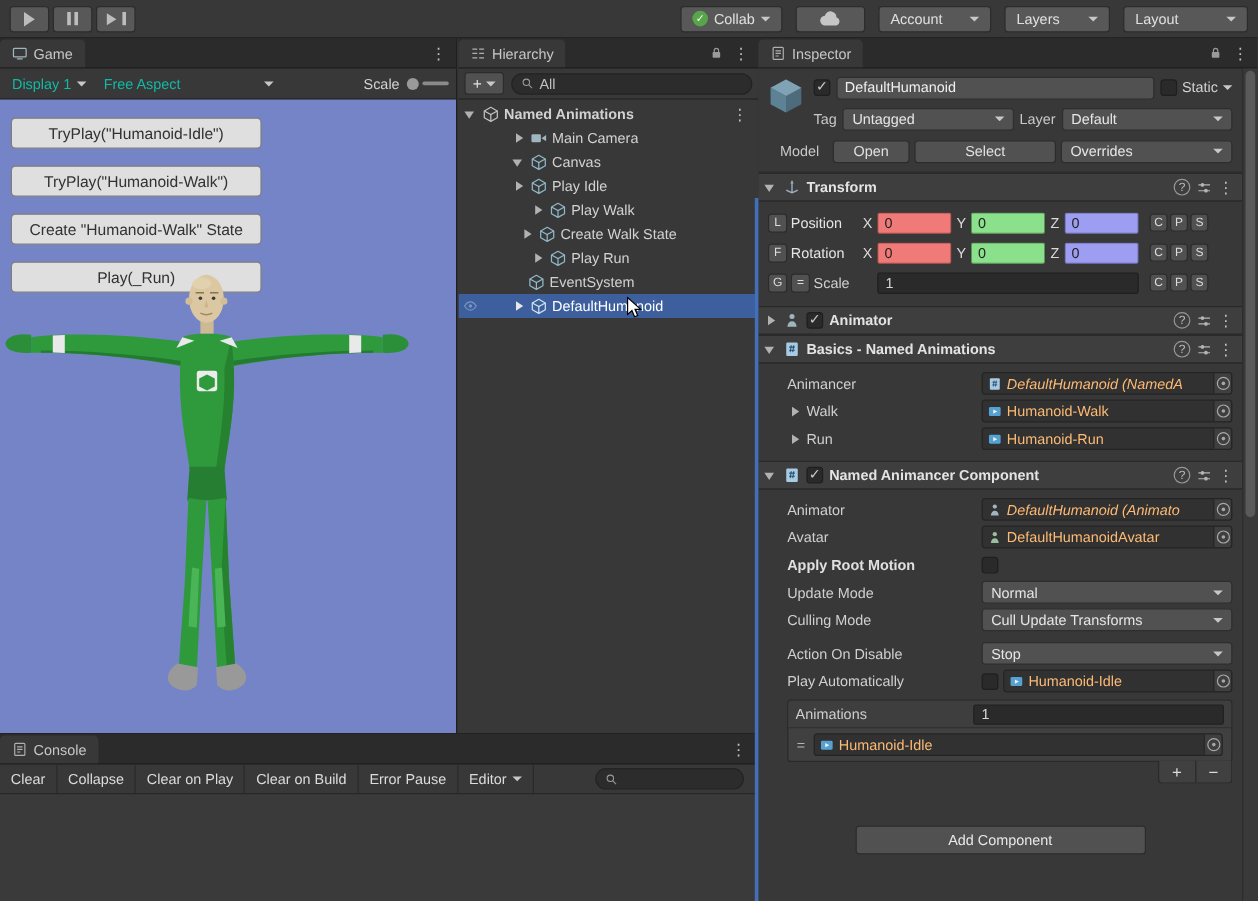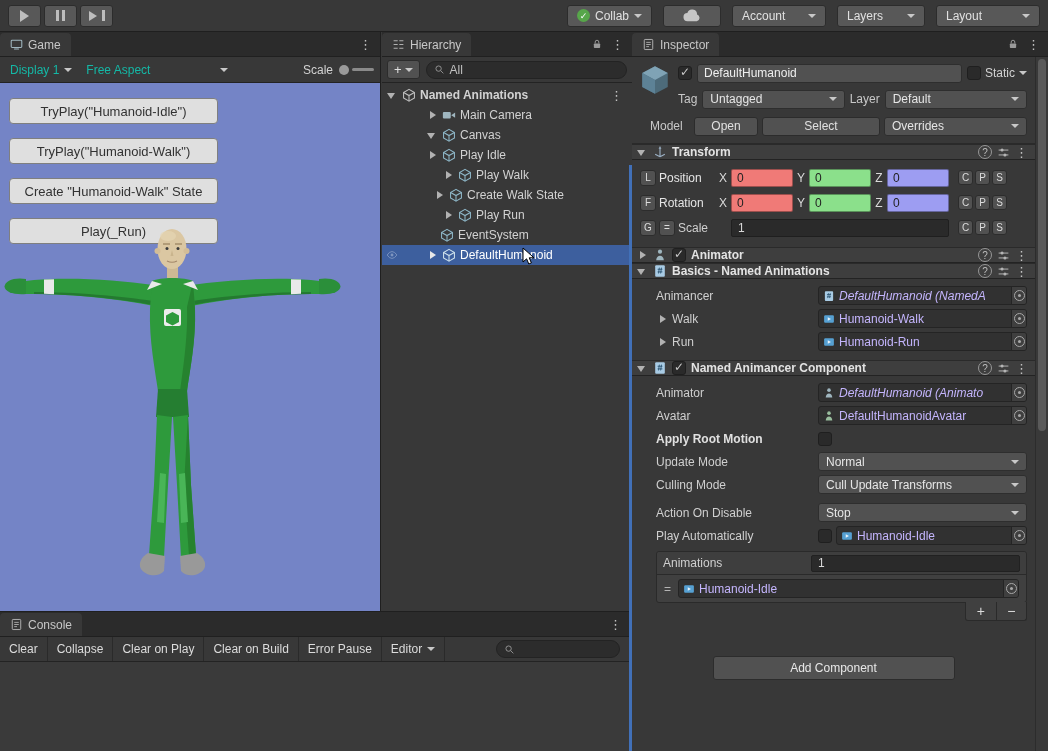--- a/index.html
+++ b/index.html
@@ -72,30 +72,30 @@
   .static{display:flex;align-items:center;gap:4px;color:#d2d2d2;}
   .row2{display:flex;align-items:center;gap:5px;height:20px;}
   .minilab{color:#c8c8c8;flex:none;}
   .dropdown{height:19px;background:#515151;border:1px solid #2e2e2e;border-radius:3px;display:flex;align-items:center;padding:0 7px;gap:5px;color:#e6e6e6;min-width:0;overflow:hidden;white-space:nowrap;}
   .dropdown .dda{margin-left:auto;}
   .dropdown .val{overflow:hidden;white-space:nowrap;}
   .grow{flex:1;min-width:0;}
   .row3{display:flex;align-items:center;gap:4px;height:22px;margin-top:6px;padding-left:12px;}
   .cb{width:14px;height:14px;background:#2a2a2a;border:1px solid #1f1f1f;border-radius:3px;position:relative;flex:none;}
   .cb.on::after{content:"\2713";position:absolute;left:1px;top:-2px;color:#c9c9c9;font-size:12px;}
-  .comp-hdr{height:16px;background:#3e3e3e;border-top:1px solid #2a2a2a;border-bottom:1px solid #232323;display:flex;align-items:center;gap:5px;padding:0 7px 0 4px;flex:none;}
+  .comp-hdr{height:24px;background:#3e3e3e;border-top:1px solid #2a2a2a;border-bottom:1px solid #232323;display:flex;align-items:center;gap:5px;padding:0 7px 0 4px;flex:none;}
   .comp-hdr .title{font-weight:700;color:#e3e3e3;flex:1;min-width:0;white-space:nowrap;overflow:hidden;}
   .help{width:14px;height:14px;border-radius:50%;border:1px solid #979797;color:#bdbdbd;font-size:10px;display:flex;align-items:center;justify-content:center;flex:none;}
   .help::after{content:"?";}
   .comp-body{padding:5px 8px 7px 8px;}
   .irow{display:flex;align-items:center;height:23px;gap:4px;padding-left:16px;}
   .ilabel{width:158px;flex:none;color:#cfcfcf;white-space:nowrap;overflow:hidden;}
   .ilabel.short{width:142px;}
   .ilabel.bold{font-weight:700;color:#e0e0e0;}
-  .objfield{flex:1;min-width:0;height:19px;background:#313131;border:1px solid #242424;border-radius:3px;display:flex;align-items:center;gap:4px;padding-left:4px;color:#c4b5fd;overflow:hidden;}
+  .objfield{flex:1;min-width:0;height:19px;background:#313131;border:1px solid #242424;border-radius:3px;display:flex;align-items:center;gap:4px;padding-left:4px;color:#fdba74;overflow:hidden;}
   .objfield .txt{flex:1;min-width:0;white-space:nowrap;overflow:hidden;}
   .objfield.italic .txt{font-style:italic;}
   .picker{width:15px;height:17px;background:#3f3f3f;border-left:1px solid #242424;display:flex;align-items:center;justify-content:center;position:relative;flex:none;}
   .picker::before{content:"";width:9px;height:9px;border:1px solid #a8a8a8;border-radius:50%;}
   .picker::after{content:"";position:absolute;width:3px;height:3px;background:#a8a8a8;border-radius:50%;}
   
   .trow{display:flex;align-items:center;height:25px;gap:3px;}
   .sqbtn{width:16px;height:16px;background:#515151;border:1px solid #2c2c2c;border-radius:3px;color:#ddd;font-size:10px;display:flex;align-items:center;justify-content:center;flex:none;}
   .tlabel{width:56px;color:#e5e5e5;flex:none;}
   .axl{width:10px;text-align:center;color:#dadada;flex:none;}

